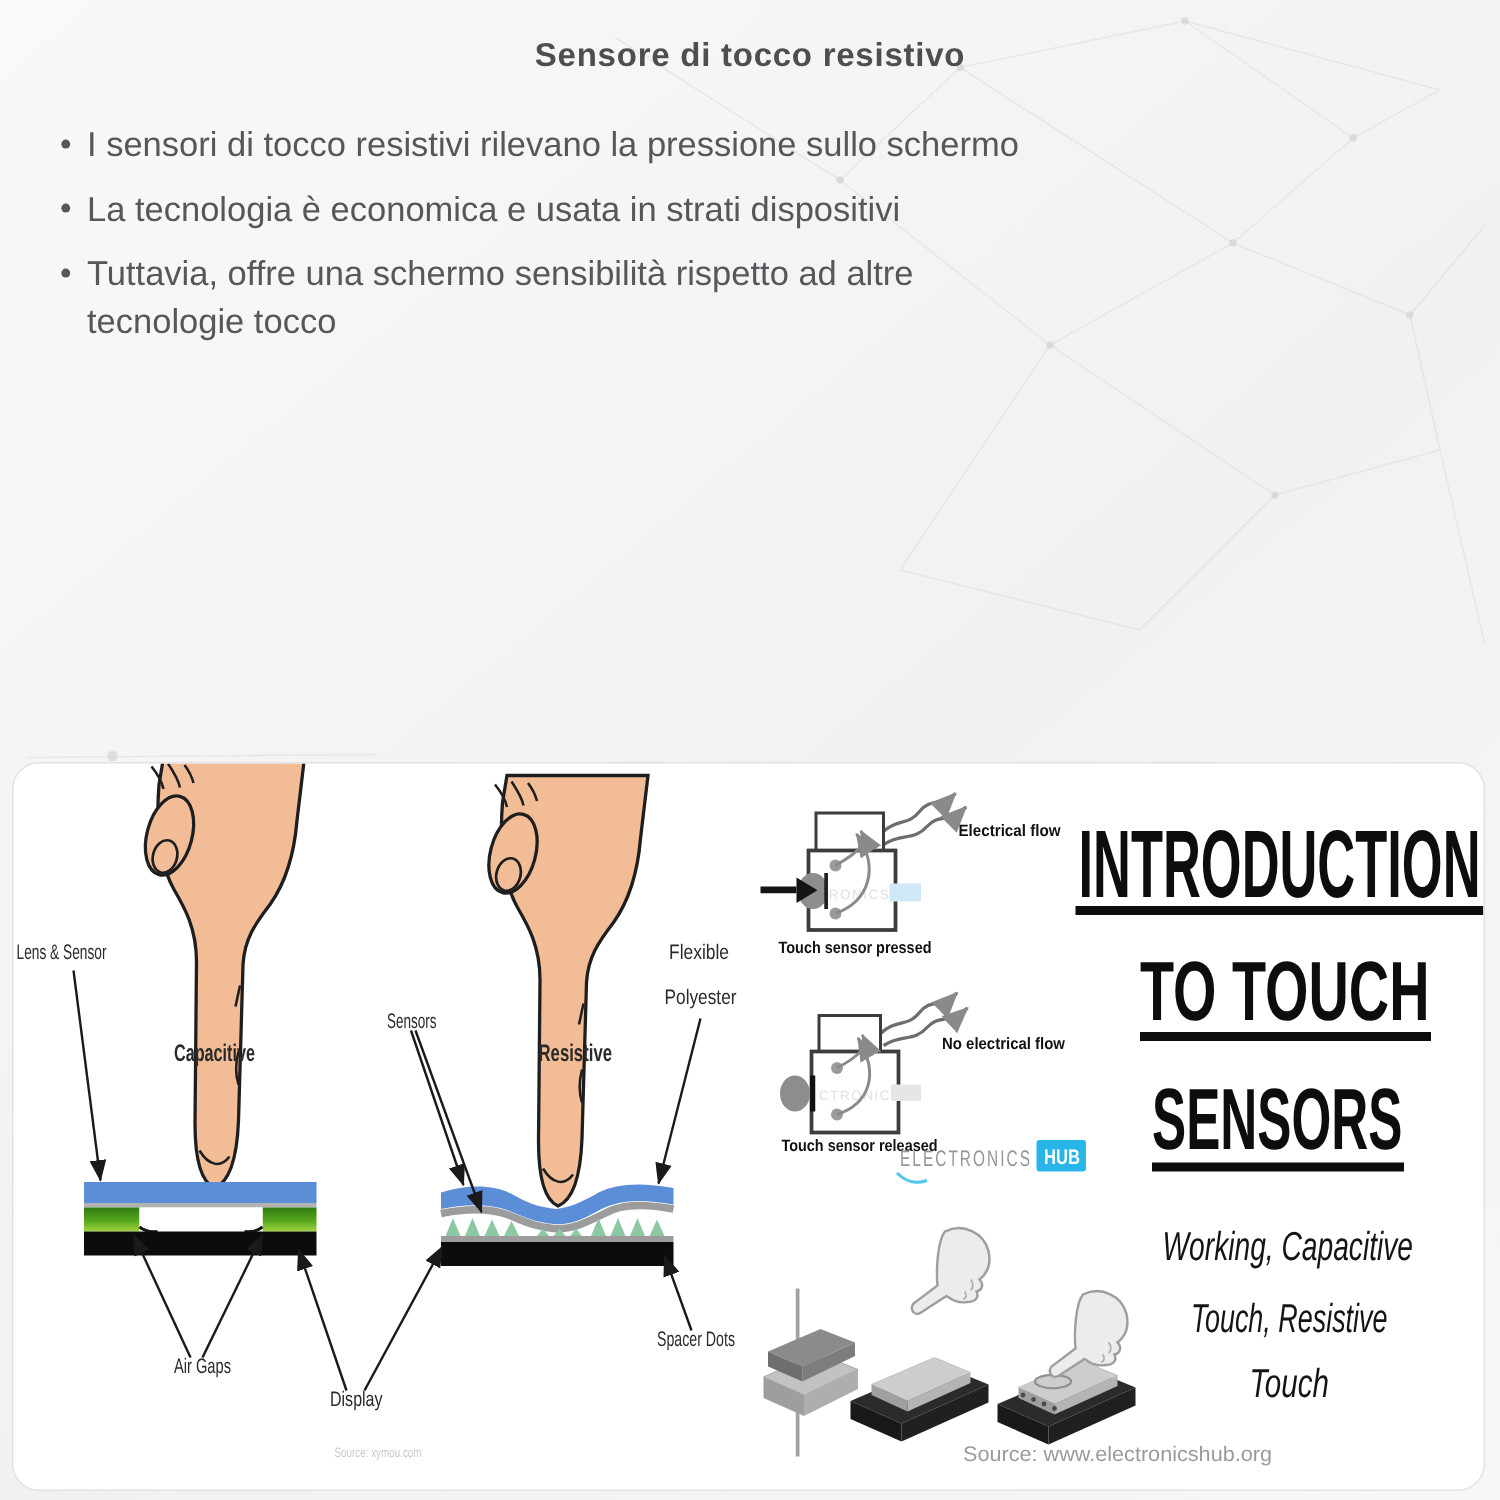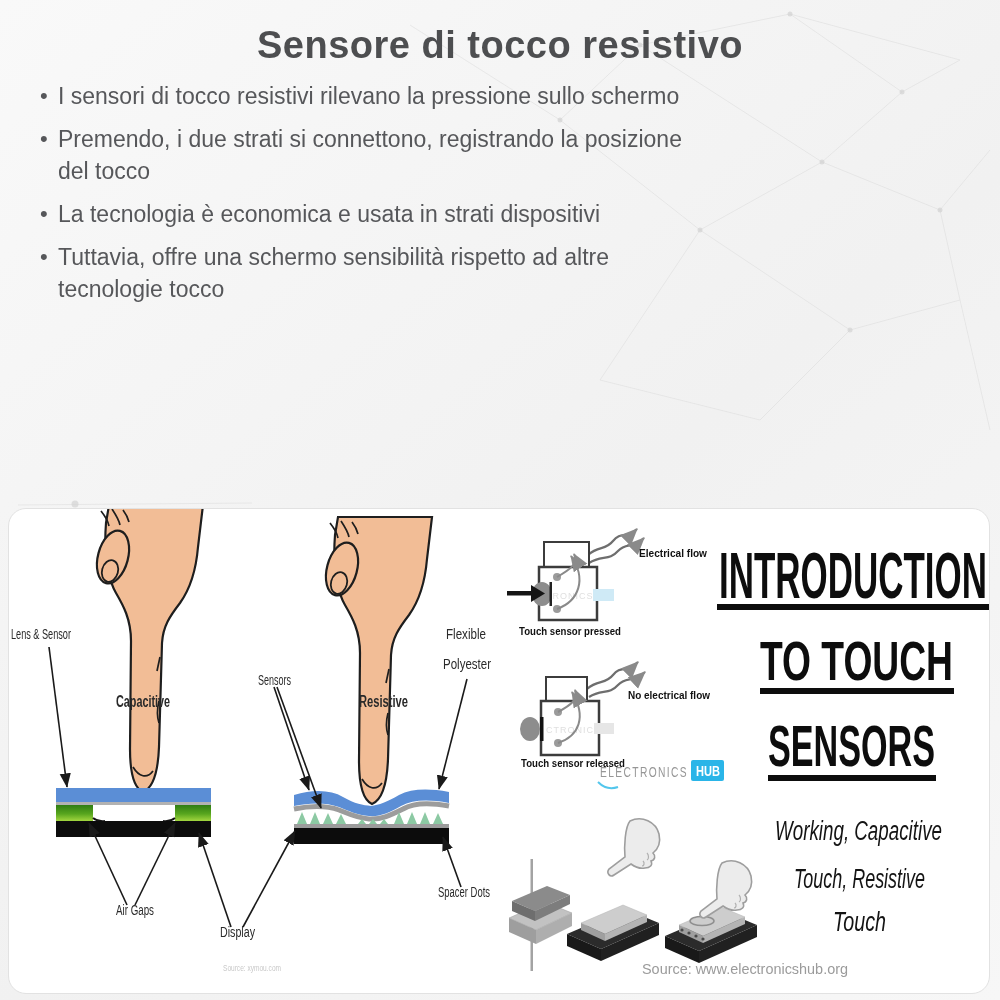--- a/index.html
+++ b/index.html
@@ -8,21 +8,21 @@
     font-family:"Liberation Sans", sans-serif;
     background:#f4f4f4;
   }
   .slide {
     position:relative; width:1000px; height:1000px;
     background:linear-gradient(140deg,#f9f9f9 0%,#f1f1f1 55%,#f7f7f7 100%);
   }
   .bg-mesh { position:absolute; left:0; top:0; width:1000px; height:1000px; }
   .title {
     position:absolute; top:24px; left:0; width:1000px; text-align:center;
-    font-size:38px; font-weight:bold; color:#4d4e50; letter-spacing:.5px;
+    font-size:22px; font-weight:bold; color:#4d4e50; letter-spacing:.5px;
   }
   .bullets {
     position:absolute; top:80px; left:38px; width:912px;
     font-size:23px; line-height:32px; color:#56575a;
   }
   .bullet { position:relative; padding-left:20px; margin-bottom:11px; }
   .bullet::before {
     content:"\2022"; position:absolute; left:2px; top:0px;
     font-size:22px; color:#56575a;
   }
@@ -65,24 +65,20 @@
         <circle cx="940" cy="210" r="2.5"></circle>
       <circle cx="75" cy="504" r="3.5"></circle>
     </g>
   </svg>
 
   <div class="title">Sensore di tocco resistivo</div>
 
   <div class="bullets">
     <div class="bullet">
       <span>I sensori di tocco resistivi rilevano la pressione sullo schermo</span>
-    </div>
-    <div class="bullet">
-      <span>Premendo, i due strati si connettono, registrando la posizione</span>
-      <span>del tocco</span>
     </div>
     <div class="bullet">
       <span>La tecnologia è economica e usata in strati dispositivi</span>
     </div>
     <div class="bullet">
       <span>Tuttavia, offre una schermo sensibilità rispetto ad altre</span>
       <span>tecnologie tocco</span>
     </div>
   </div>
 

